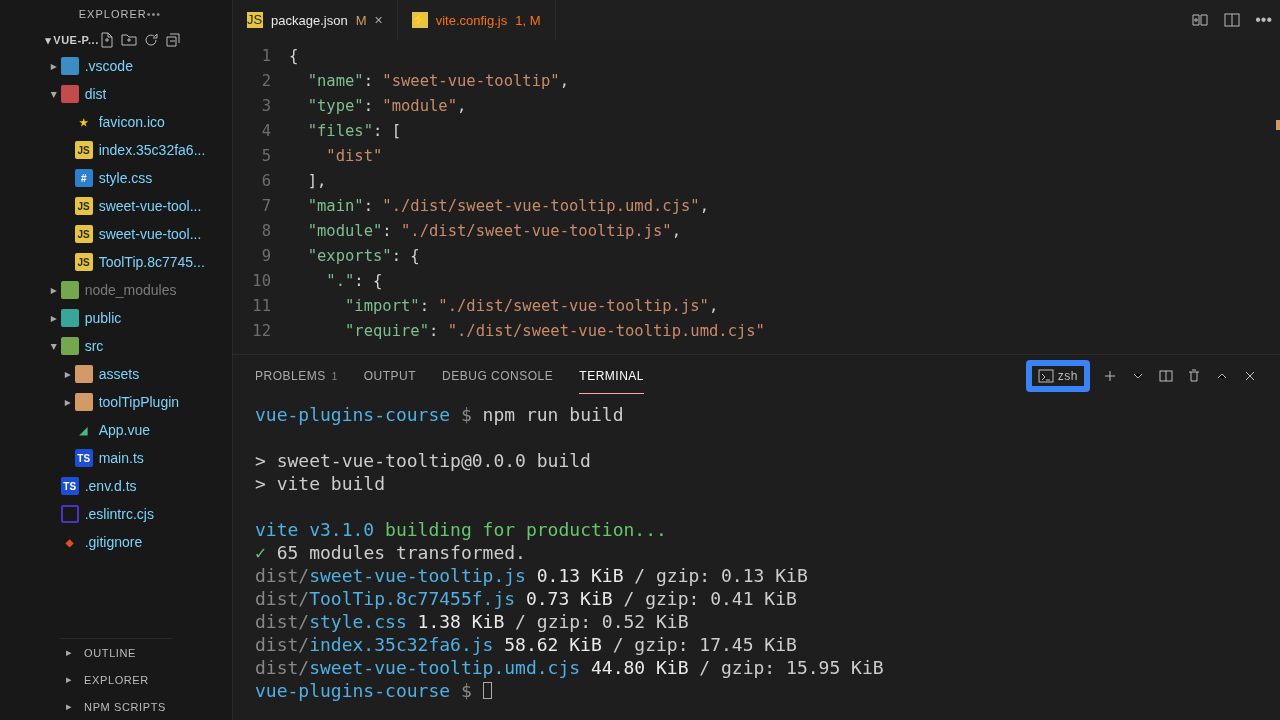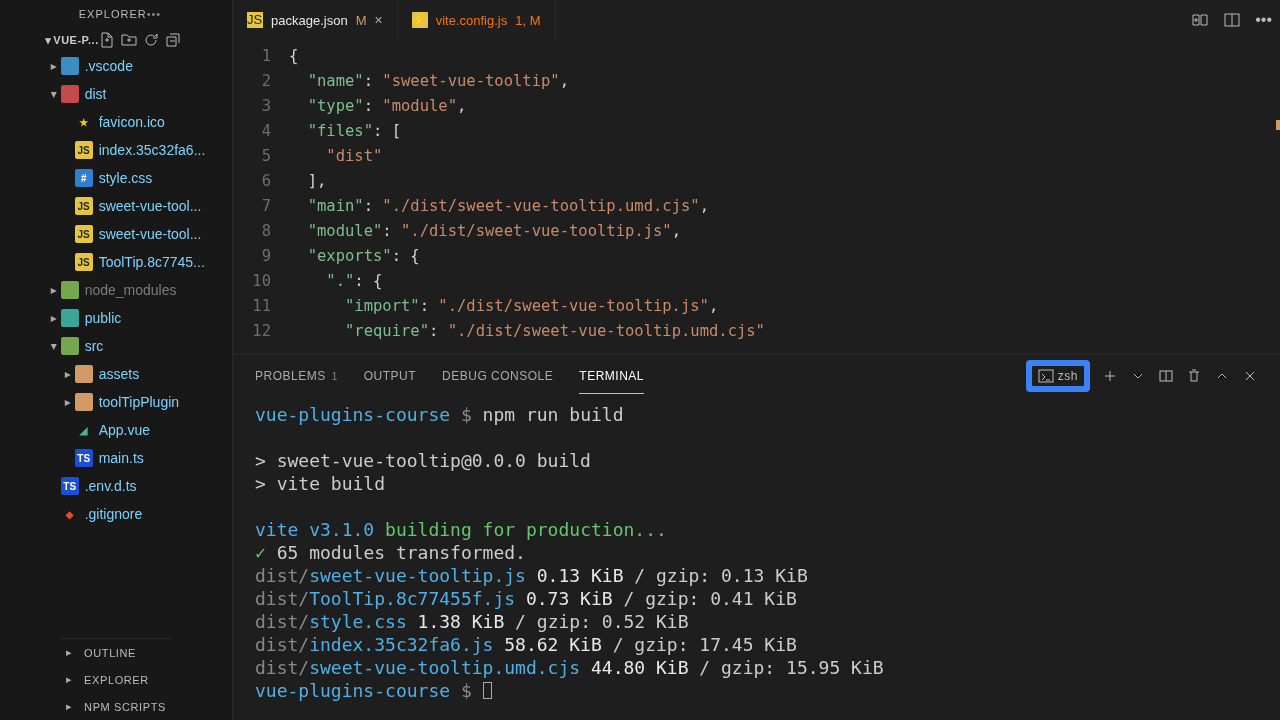--- a/index.html
+++ b/index.html
@@ -178,20 +178,25 @@
         <span class="ficon ic-ts">TS</span>
         <span class="lbl">main.ts</span>
       </div>
       <div class="row ind1">
         <span class="chev"></span>
         <span class="ficon ic-ts">TS</span>
         <span class="lbl">.env.d.ts</span>
       </div>
       <div class="row ind1">
         <span class="chev"></span>
+        <span class="ficon ic-eslint"></span>
+        <span class="lbl">.eslintrc.cjs</span>
+      </div>
+      <div class="row ind1">
+        <span class="chev"></span>
         <span class="ficon ic-git">◆</span>
         <span class="lbl">.gitignore</span>
       </div>
     </div>
   <div class="sb-bot">
     <div class="sec">
         <span class="chev">▸</span>
         <span>OUTLINE</span>
       </div>
     <div class="sec">

